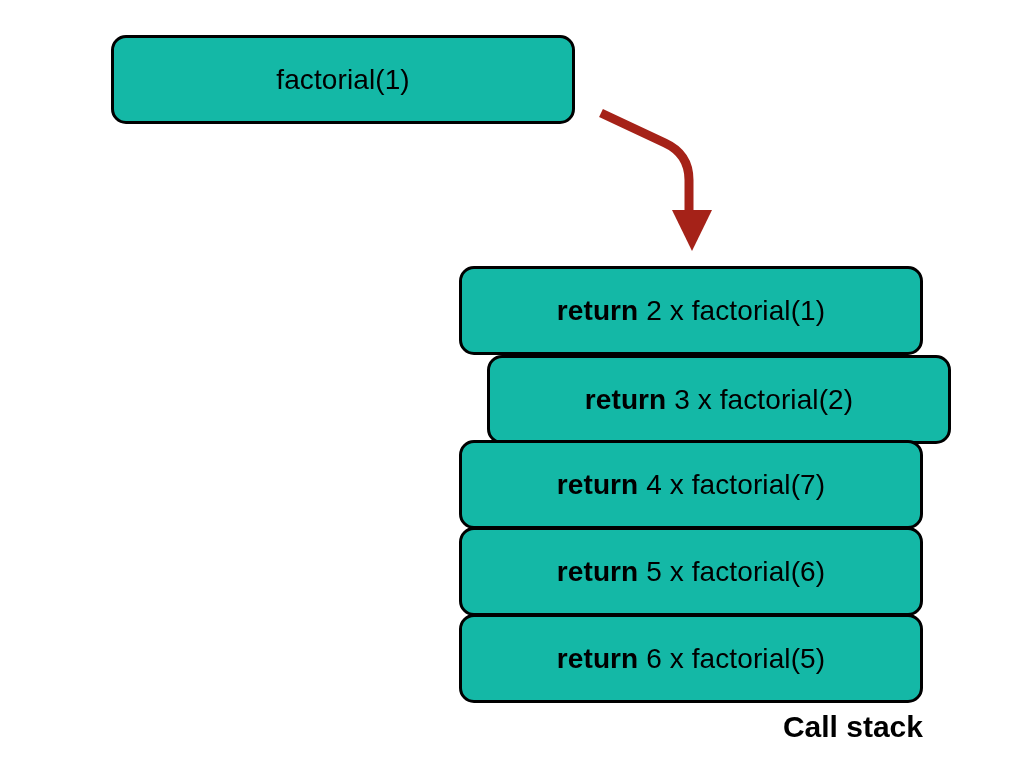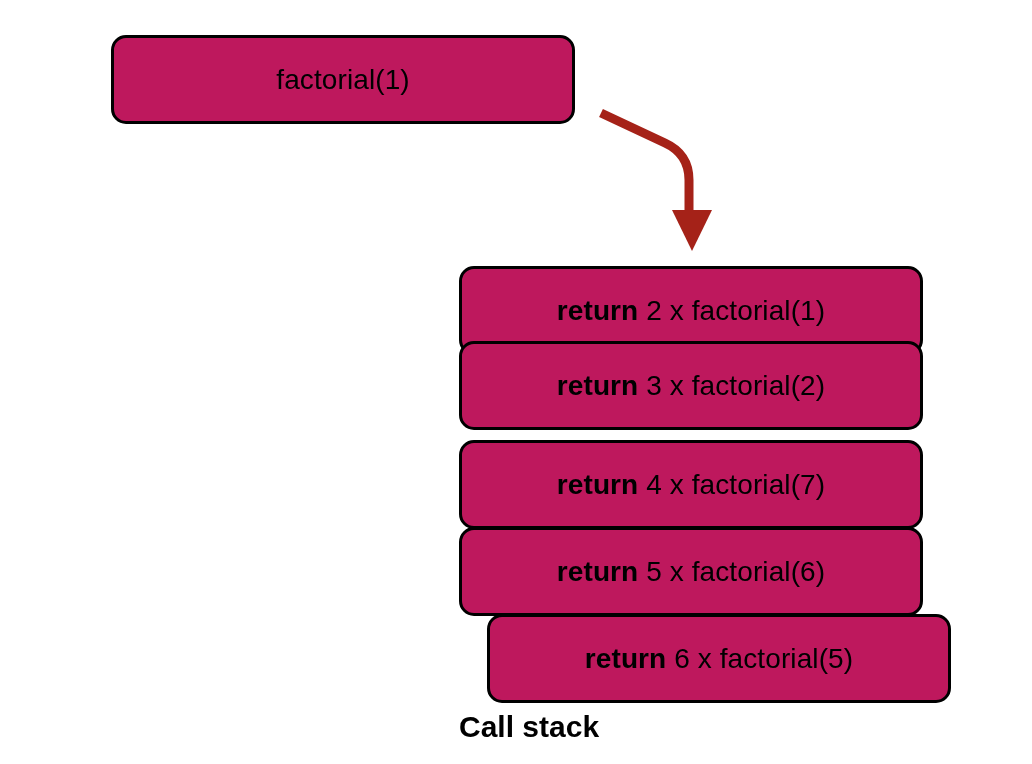--- a/index.html
+++ b/index.html
@@ -21,21 +21,21 @@
     left: 0;
     top: 0;
     width: 1032px;
     height: 764px;
   }
 
   
   .node-box {
     position: absolute;
     box-sizing: border-box;
-    background: #be185d;
+    background: #14b8a6;
     border: 3px solid #000000;
     border-radius: 15px;
     display: flex;
     align-items: center;
     justify-content: center;
     text-align: center;
     white-space: nowrap;
   }
 
   .node-label {
@@ -72,21 +72,21 @@
   .stack-frame .node-label .kw {
     font-weight: bold;
   }
 
   
   #stack-caption {
     position: absolute;
     left: 459px;
     top: 709px;
     width: 464px;
-    text-align: left;
+    text-align: right;
     font-size: 30px;
     font-weight: bold;
     line-height: 1.2;
     color: #000000;
     white-space: nowrap;
   }
 
   
   #flow-arrow {
     position: absolute;
@@ -108,29 +108,29 @@
 
   <svg id="flow-arrow" viewBox="0 0 1032 764" aria-hidden="true">
     <path d="M 601 113 L 665 143 Q 689 154 689 180 L 689 214" fill="none" stroke="#a52218" stroke-width="9" stroke-linecap="butt"></path>
     <path d="M 672 210 L 712 210 L 692 251 Z" fill="#a52218"></path>
   </svg>
 
   <div id="call-stack">
     <div class="node-box stack-frame" style="top:0px;">
       <span class="node-label"><span class="kw">return</span><span> 2 x factorial(1)</span></span>
     </div>
-    <div class="node-box stack-frame" style="top:75px;">
+    <div class="node-box stack-frame" style="top:89px;margin-left:28px;">
       <span class="node-label"><span class="kw">return</span><span> 3 x factorial(2)</span></span>
     </div>
     <div class="node-box stack-frame" style="top:174px;">
       <span class="node-label"><span class="kw">return</span><span> 4 x factorial(7)</span></span>
     </div>
     <div class="node-box stack-frame" style="top:261px;">
       <span class="node-label"><span class="kw">return</span><span> 5 x factorial(6)</span></span>
     </div>
-    <div class="node-box stack-frame" style="top:348px;margin-left:28px;">
+    <div class="node-box stack-frame" style="top:348px;">
       <span class="node-label"><span class="kw">return</span><span> 6 x factorial(5)</span></span>
     </div>
   </div>
 
   <div id="stack-caption">Call stack</div>
 
 </div>
 
 </body></html>

